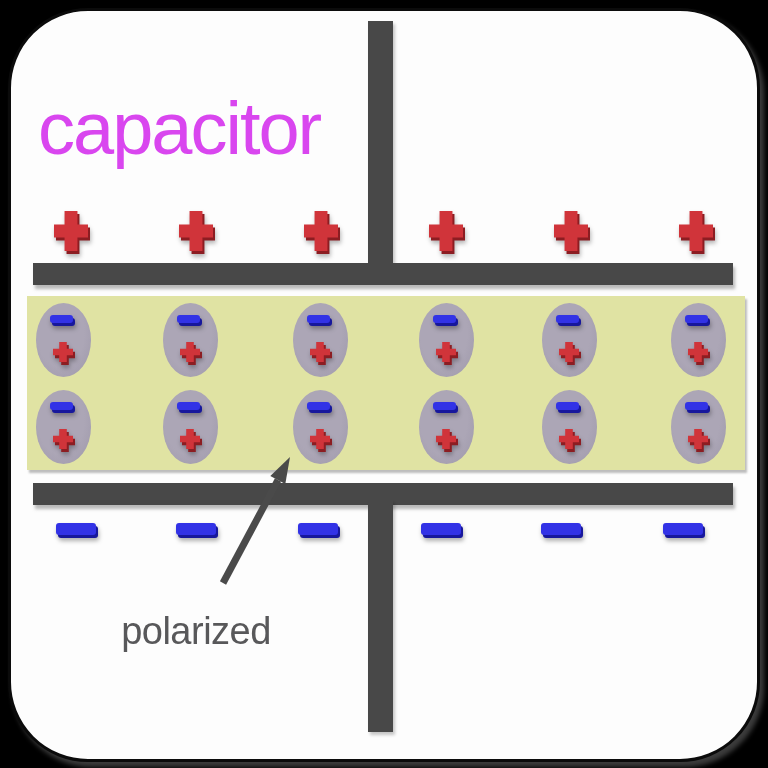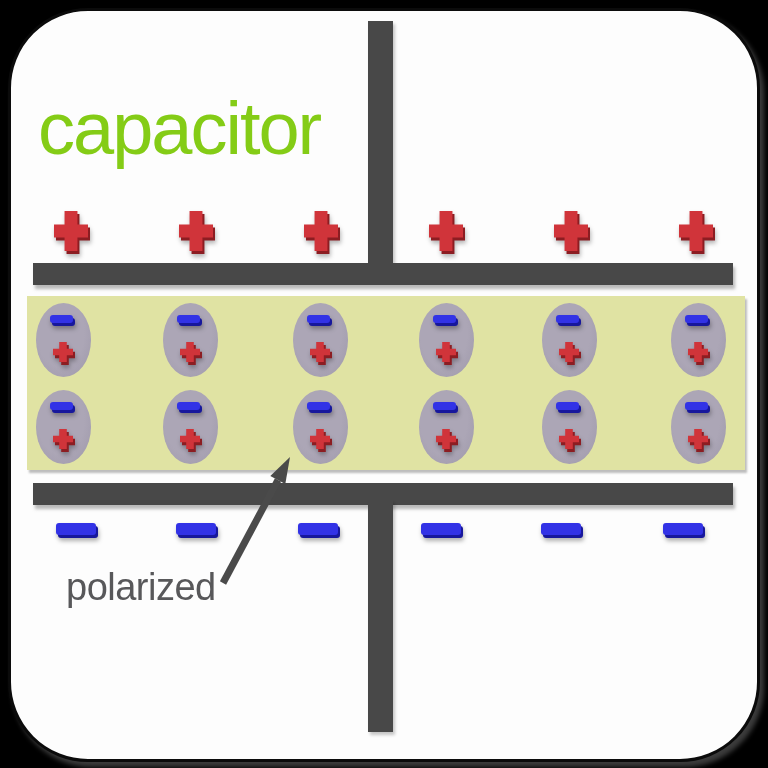--- a/index.html
+++ b/index.html
@@ -2,21 +2,21 @@
 <html><head>
 <meta charset="utf-8">
 <style>
   html,body{margin:0;padding:0;background:#000;}
   .stage{position:relative;width:768px;height:768px;background:#000;overflow:hidden;
          font-family:"Liberation Sans",sans-serif;}
   .card{position:absolute;left:8px;top:8px;width:746px;height:748px;background:#fdfdfd;
         border:3px solid #0b0b0b;border-radius:80px;
         box-shadow:4px 5px 5px rgba(110,110,110,0.55);}
   .title{position:absolute;left:38px;top:86px;font-size:74px;letter-spacing:-2px;
-         color:#84cc16;font-weight:400;text-align:right;}
+         color:#d946ef;font-weight:400;text-align:right;}
   .wire{position:absolute;background:#484848;box-shadow:2px 3px 3px rgba(0,0,0,0.22);}
   .wire-top{left:368px;top:21px;width:25px;height:250px;}
   .wire-bottom{left:368px;top:500px;width:25px;height:232px;}
   .plate{position:absolute;left:33px;width:700px;height:22px;background:#484848;
          box-shadow:2px 4px 3px rgba(120,120,120,0.5);}
   .plate-top{top:263px;}
   .plate-bottom{top:483px;}
   .dielectric{position:absolute;left:27px;top:296px;width:718px;height:174px;
               background:#e0e3a3;box-shadow:2px 3px 2px rgba(110,110,110,0.45);}
   .atom{position:absolute;width:55px;height:74px;border-radius:50%;
@@ -31,21 +31,21 @@
   .cross.bright{background:#d0343a;}
   
   .minus{position:absolute;filter:drop-shadow(1px 3px 2px rgba(0,0,0,0.3));}
   .minus-big{width:40px;height:12px;}
   .minus-small{width:23px;height:8px;}
   .bar{position:absolute;left:0;top:0;width:100%;height:100%;border-radius:3px;}
   .bar.dark{background:#17179c;transform:translate(2px,3px);}
   .bar.bright{background:#3232e6;}
   .atom .minus-small{left:14px;top:12px;}
   .atom .plus-small{left:17px;top:39px;}
-  .annotation{position:absolute;left:66px;top:564px;width:260px;
+  .annotation{position:absolute;left:66px;top:608px;width:260px;text-align:center;
               color:#58585a;font-size:38px;line-height:46px;letter-spacing:-0.5px;}
   .arrow-svg{position:absolute;left:0;top:0;width:768px;height:768px;pointer-events:none;}
 </style>
 </head>
 <body>
 
 <div class="stage">
   <div class="card"></div>
 
   <div class="title">capacitor</div>

